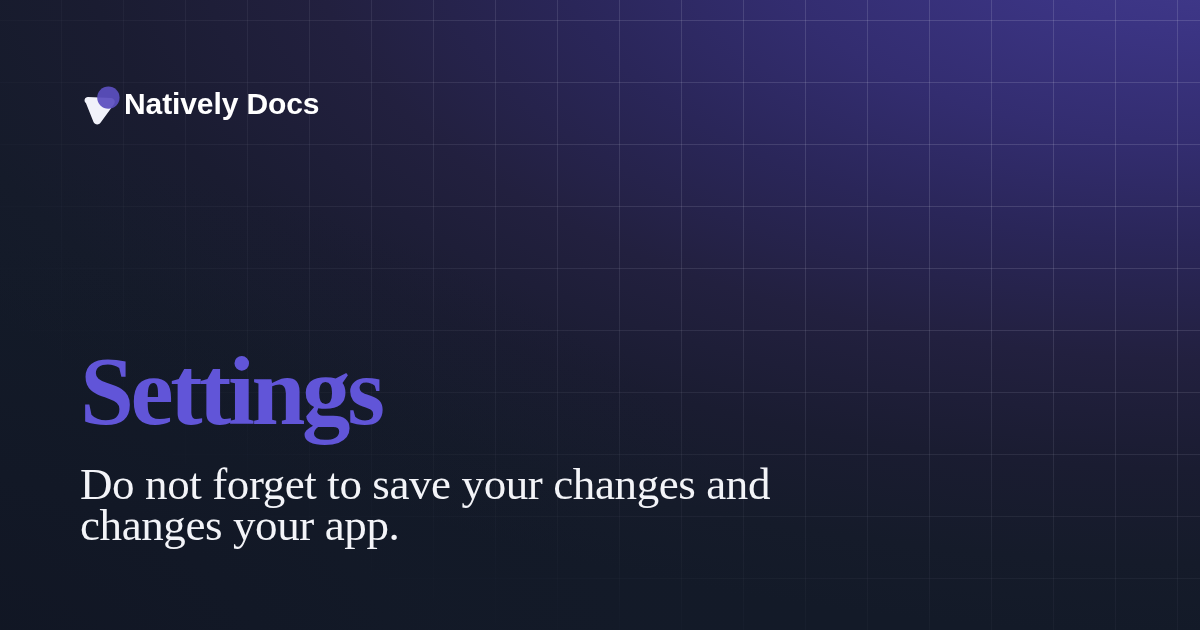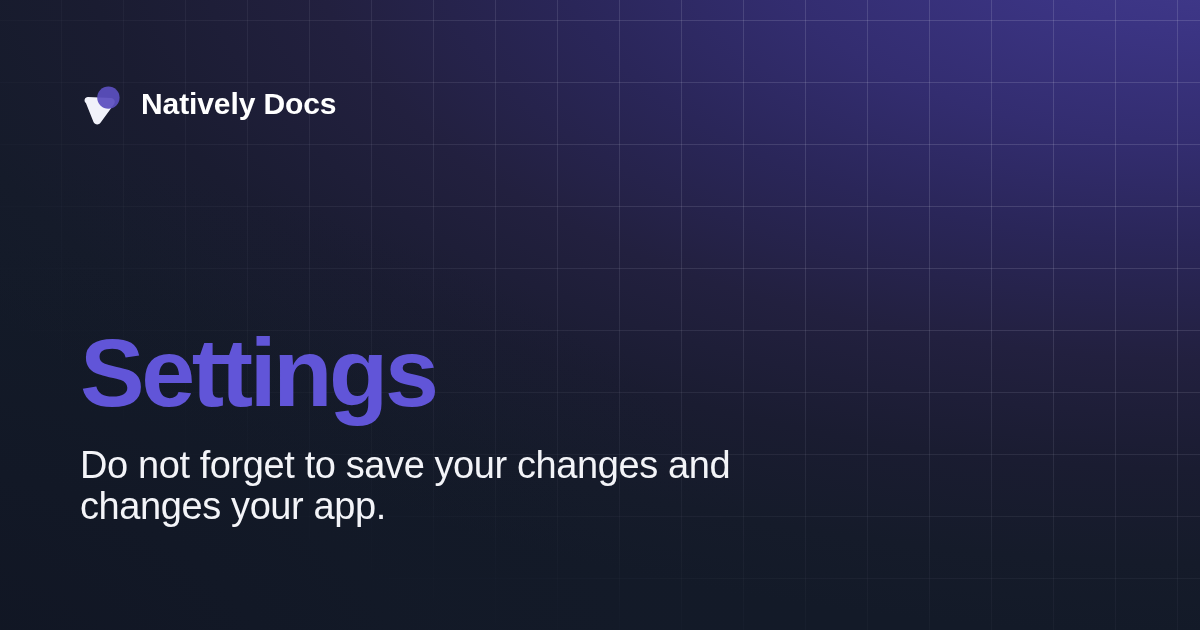--- a/index.html
+++ b/index.html
@@ -97,58 +97,58 @@
     height: 100%;
   }
 
   
   .brand {
     position: absolute;
     left: 80px;
     top: 82px;
     display: flex;
     align-items: center;
-    gap: 17px;
   }
   .brand-mark {
     width: 44px;
     height: 44px;
     flex: 0 0 44px;
     display: block;
   }
   .brand-name {
     font-size: 30px;
     font-weight: bold;
     letter-spacing: -0.1px;
     color: #ffffff;
     line-height: 1;
     white-space: nowrap;
   }
 
   
   .hero {
     position: absolute;
     left: 80px;
-    top: 324px;
+    top: 343px;
     width: 1000px;
+    font-family: Liberation Serif, serif;
   }
   .hero-title {
     margin: 0;
     font-size: 97px;
     font-weight: bold;
     line-height: 1;
     letter-spacing: -3.4px;
     color: #6155d8;
     white-space: nowrap;
   }
   .hero-subtitle {
     margin: 0;
     padding-top: 24px;
     max-width: 700px;
-    font-size: 38px;
+    font-size: 45px;
     font-weight: normal;
     line-height: 41px;
     letter-spacing: -0.4px;
     color: #f3f4f8;
   }
 </style>
 </head>
 <body>
 
 <div class="og-card">

